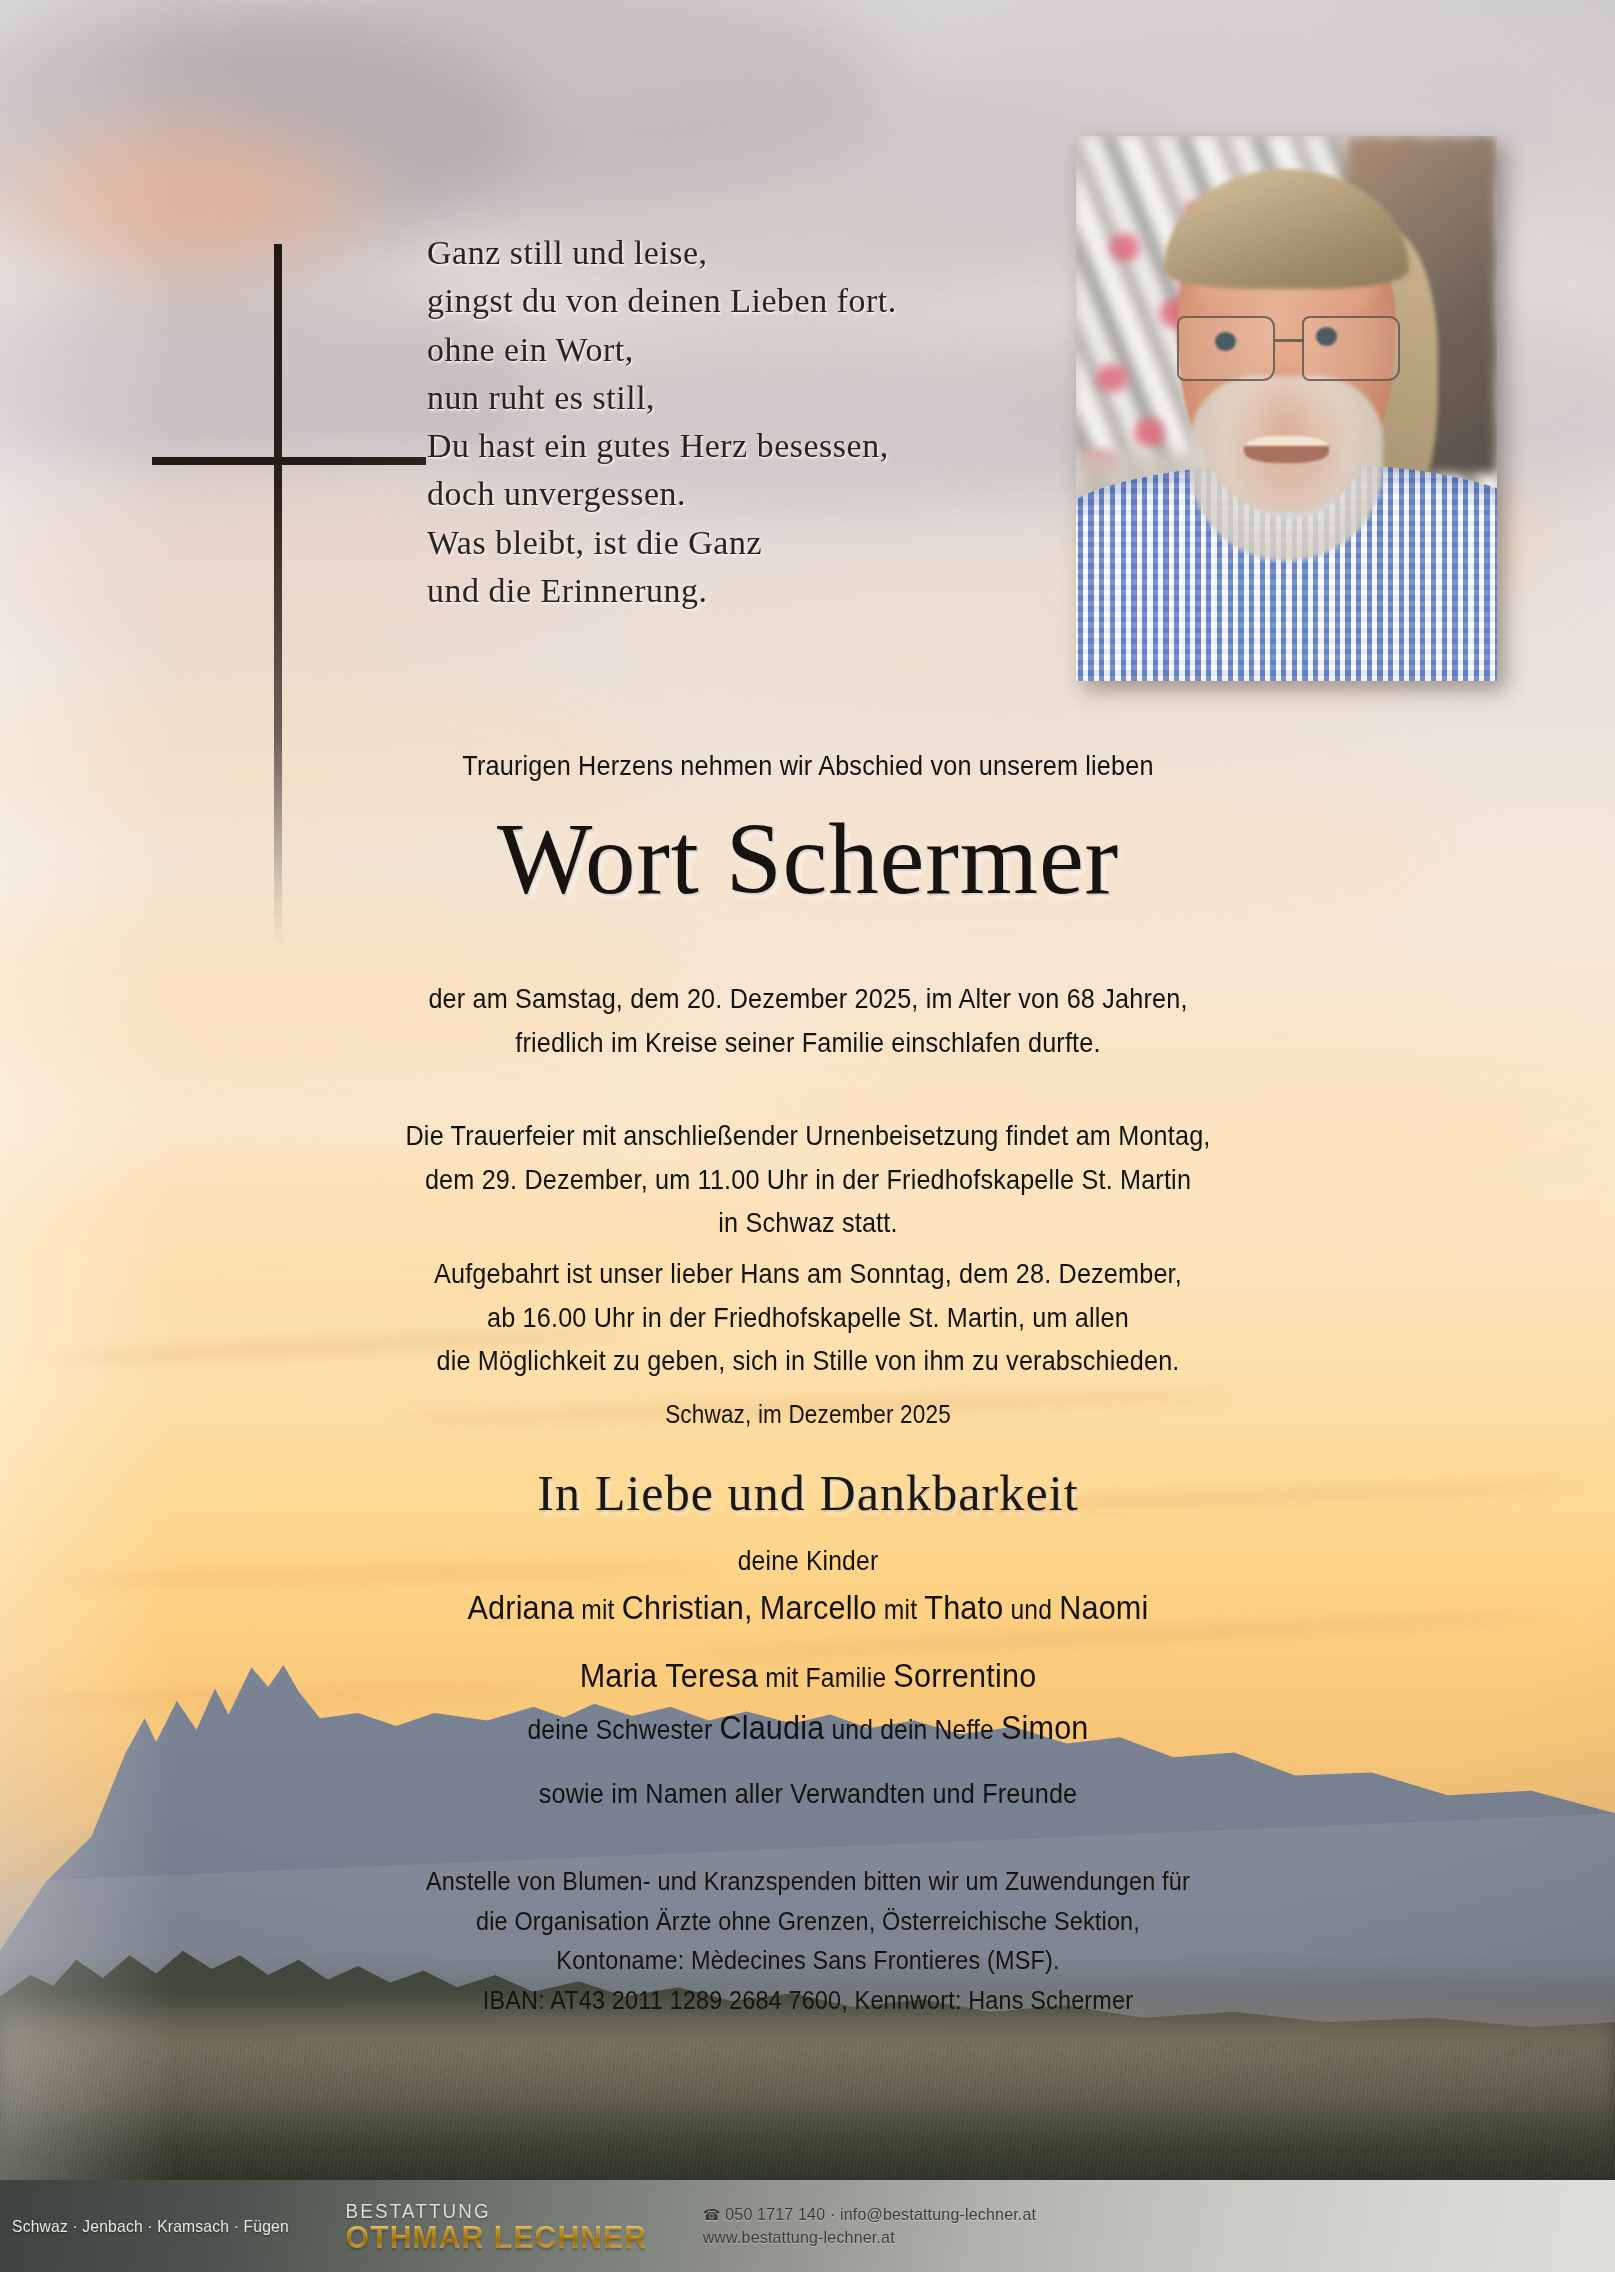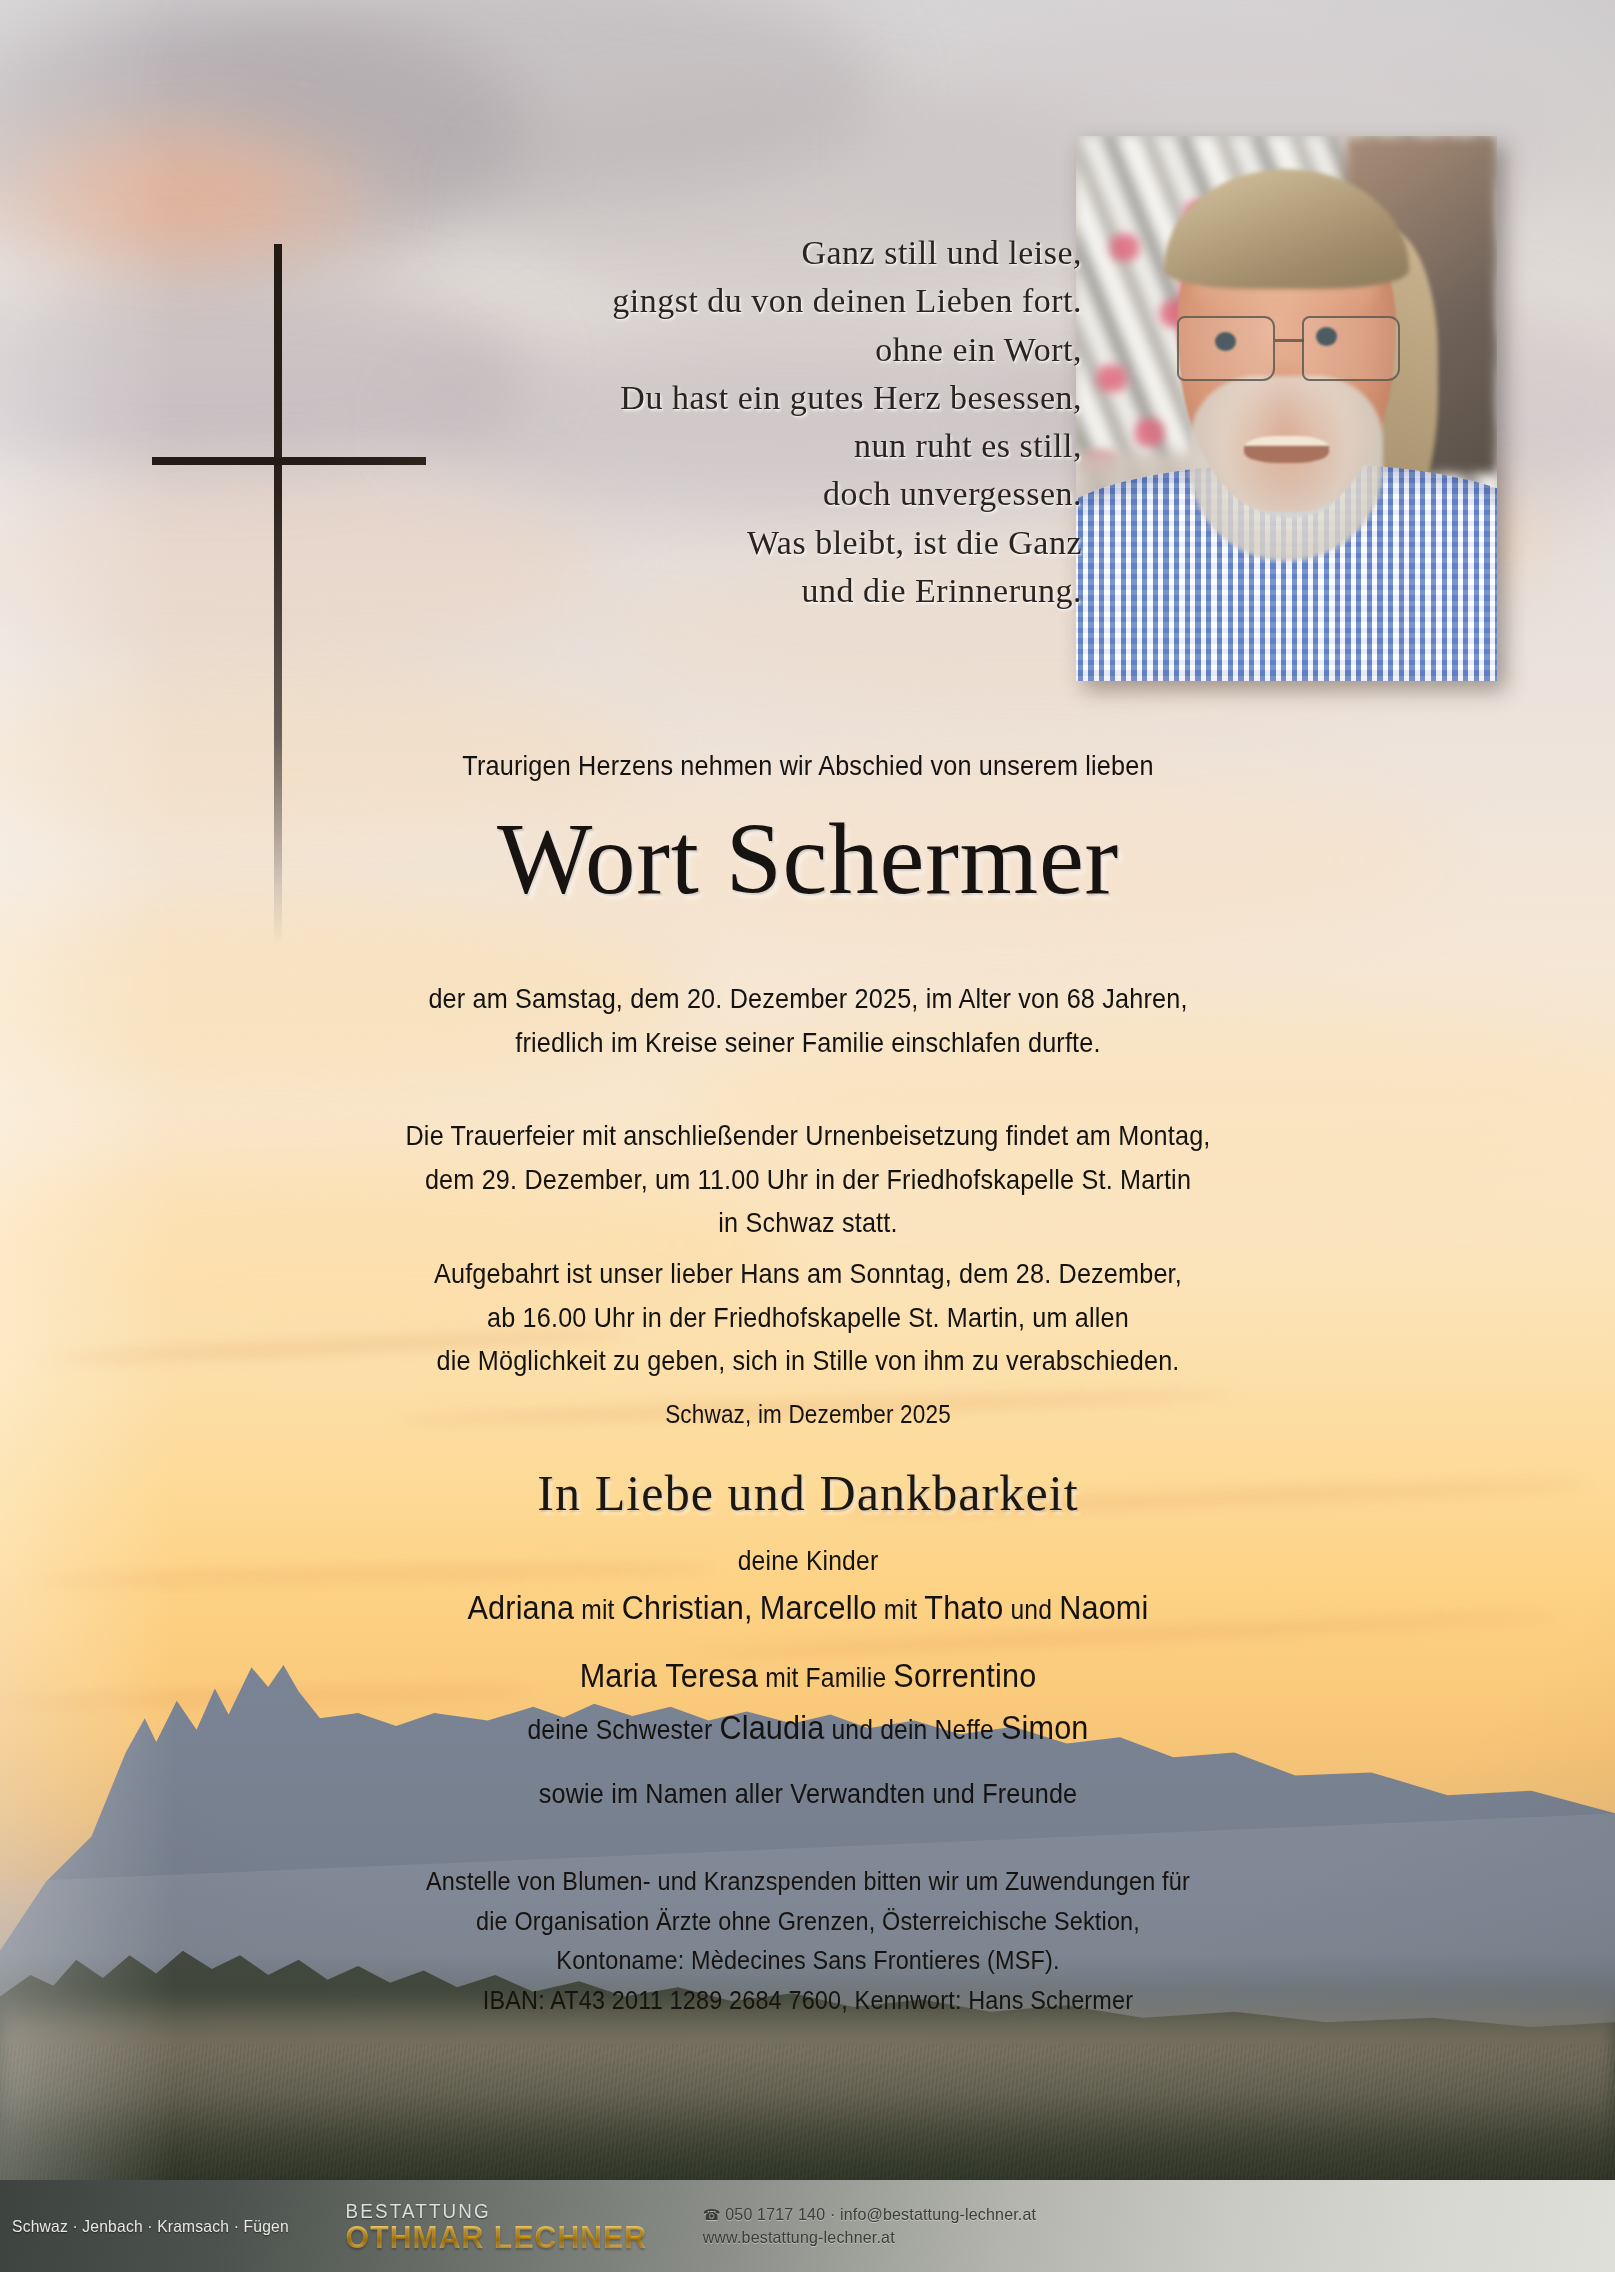--- a/index.html
+++ b/index.html
@@ -241,21 +241,21 @@
     position:absolute; left:42%; top:41%; width:14%; height:14%;
     background:radial-gradient(ellipse at 50% 70%, rgba(208,136,108,.70), rgba(208,136,108,0) 72%);
     filter:blur(1.5px);
   }
 
   
   .content{position:absolute; left:0; top:0; width:100%; height:100%;}
 
   .poem{
     position:absolute; left:427px; top:229px; width:655px;
-    text-align:right;
+    text-align:left;
     font-family:"Liberation Serif", serif;
     font-size:34px; line-height:1.42;
     color:#2a2420;
     letter-spacing:0.5px;
     text-shadow:1.5px 2.3px 3px rgba(255,255,255,.70), 0.8px 0.8px 0 rgba(255,255,255,.45);
   }
   .poem div{white-space:nowrap;}
 
   .block{
     position:absolute; left:50%; transform:translateX(-50%);
@@ -452,22 +452,22 @@
       <div class="ph-eye" style="left:57%;top:35%;"></div>
     </div>
   </div>
 
   <div class="content">
 
     <div class="poem">
       <div>Ganz still und leise,</div>
       <div>gingst du von deinen Lieben fort.</div>
       <div>ohne ein Wort,</div>
+      <div>nun ruht es still,</div>
       <div>Du hast ein gutes Herz besessen,</div>
-      <div>nun ruht es still,</div>
       <div>doch unvergessen.</div>
       <div>Was bleibt, ist die Ganz</div>
       <div>und die Erinnerung.</div>
     </div>
 
     <div class="block sans intro">Traurigen Herzens nehmen wir Abschied von unserem lieben</div>
 
     <div class="block name">Wort Schermer</div>
 
     <div class="block sans death">

